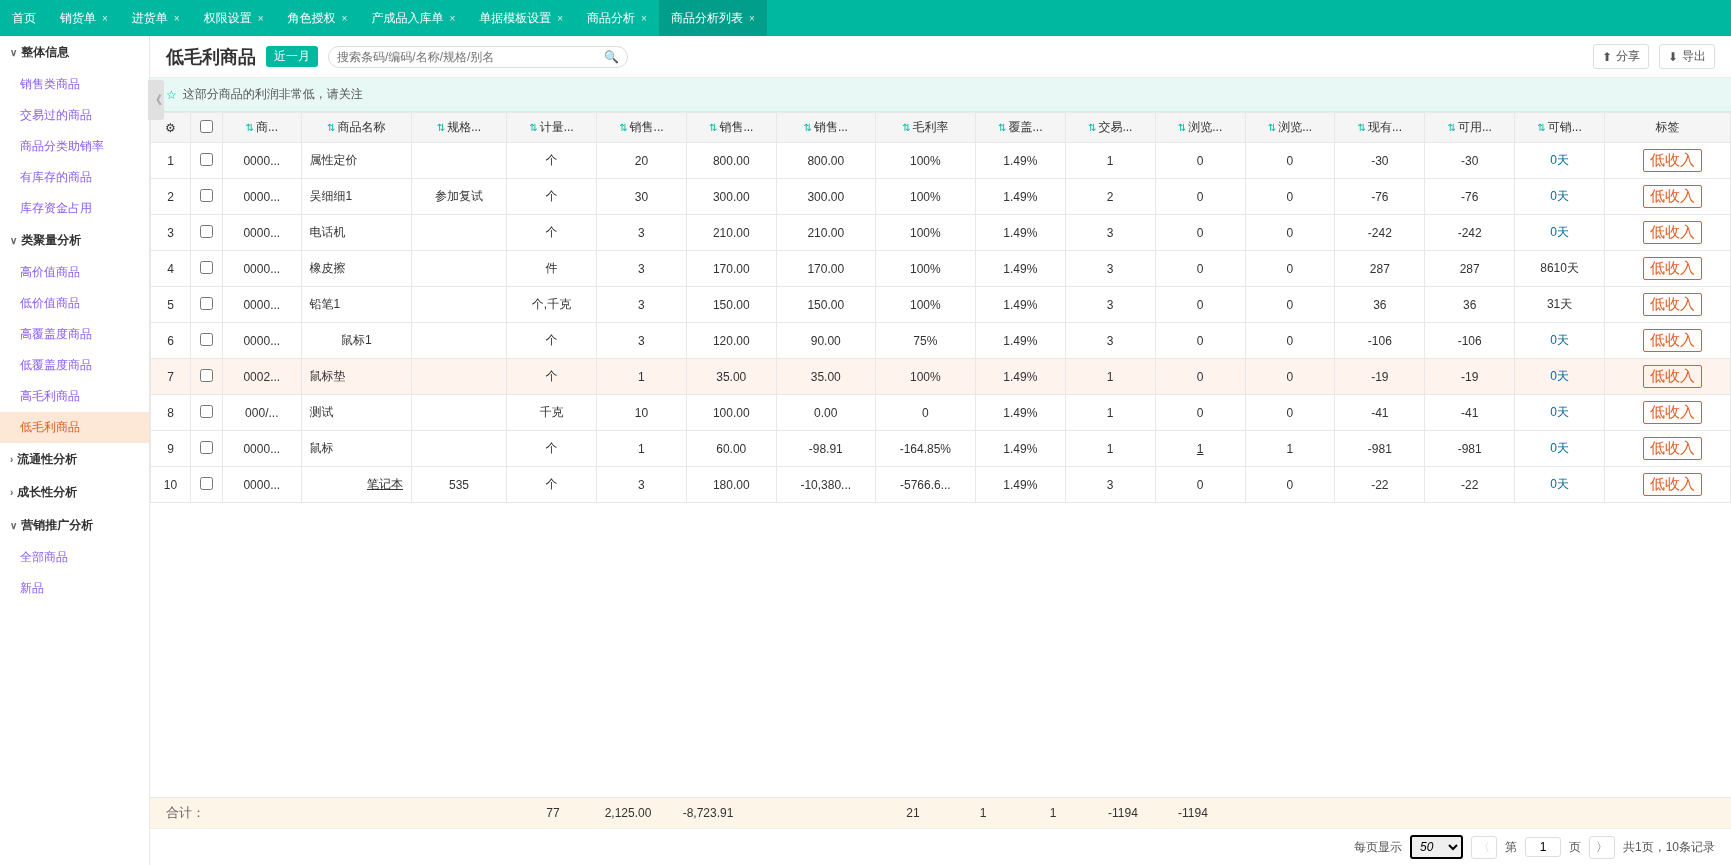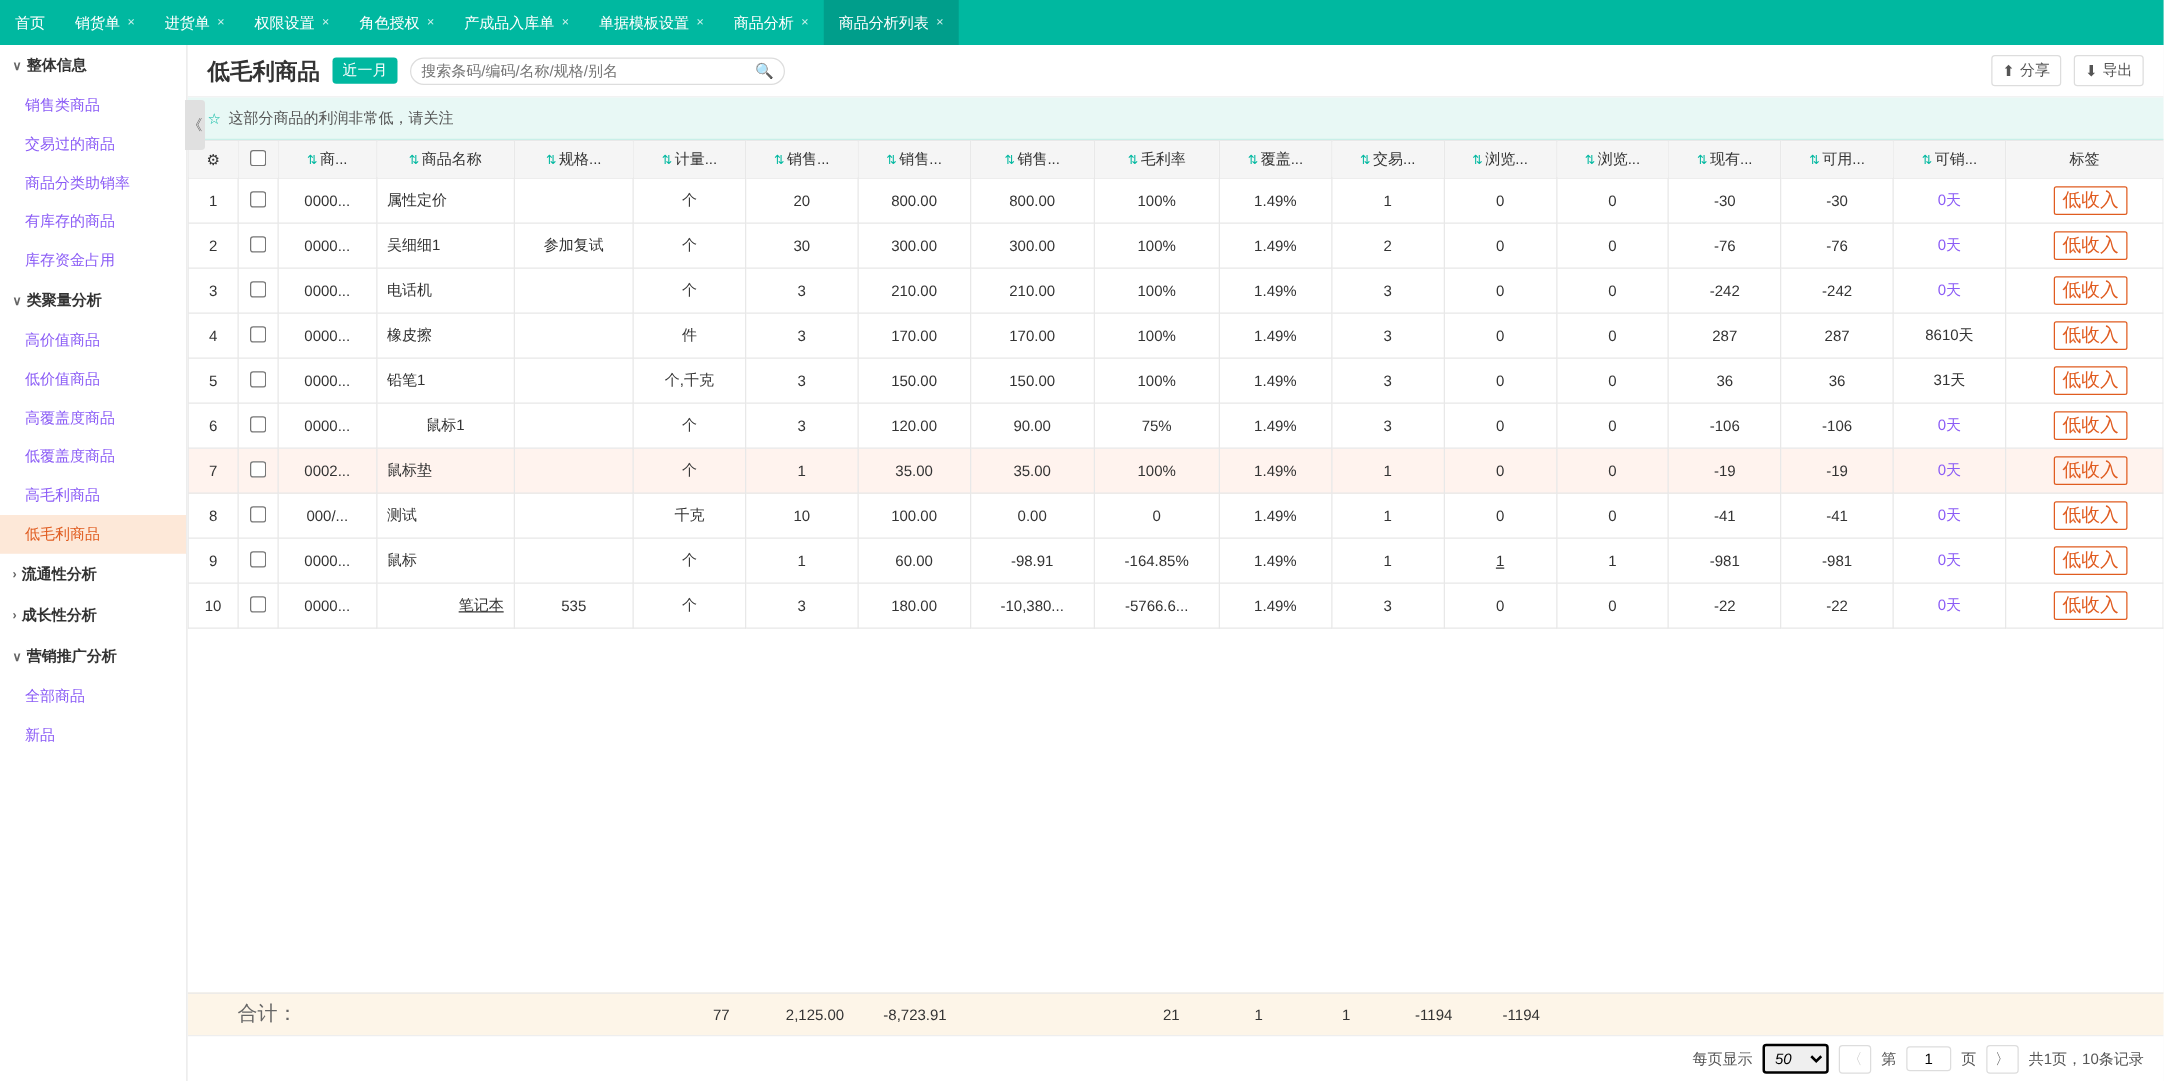--- a/index.html
+++ b/index.html
@@ -184,32 +184,32 @@
     tbody tr.highlighted td { background: #fff3ee; }
     .tag-badge {
       display: inline-block;
       padding: 1px 6px;
       border-radius: 2px;
       font-size: 15px;
       margin-left: 10px;
     }
     .tag-low-income { color: #e05c20; border: 1px solid #e05c20; }
     .underline-link { text-decoration: underline; color: #333; cursor: pointer; }
-    .text-red { color: #8b5cf6; }
+    .text-red { color: #0369a1; }
     .text-black { color: #333; }
     
     
     .table-footer {
       background: #fdf5e8;
       border-top: 1px solid #e8e8e8;
       padding: 6px 16px;
       display: flex;
       align-items: center;
     }
-    .footer-label { color: #666; font-size: 16px; min-width: 60px; margin-left: 24px; }
+    .footer-label { color: #666; font-size: 13px; min-width: 60px; }
     
     
     .pagination-bar {
       display: flex;
       align-items: center;
       justify-content: flex-end;
       padding: 6px 16px;
       background: #fff;
       border-top: 1px solid #eee;
       gap: 8px;

